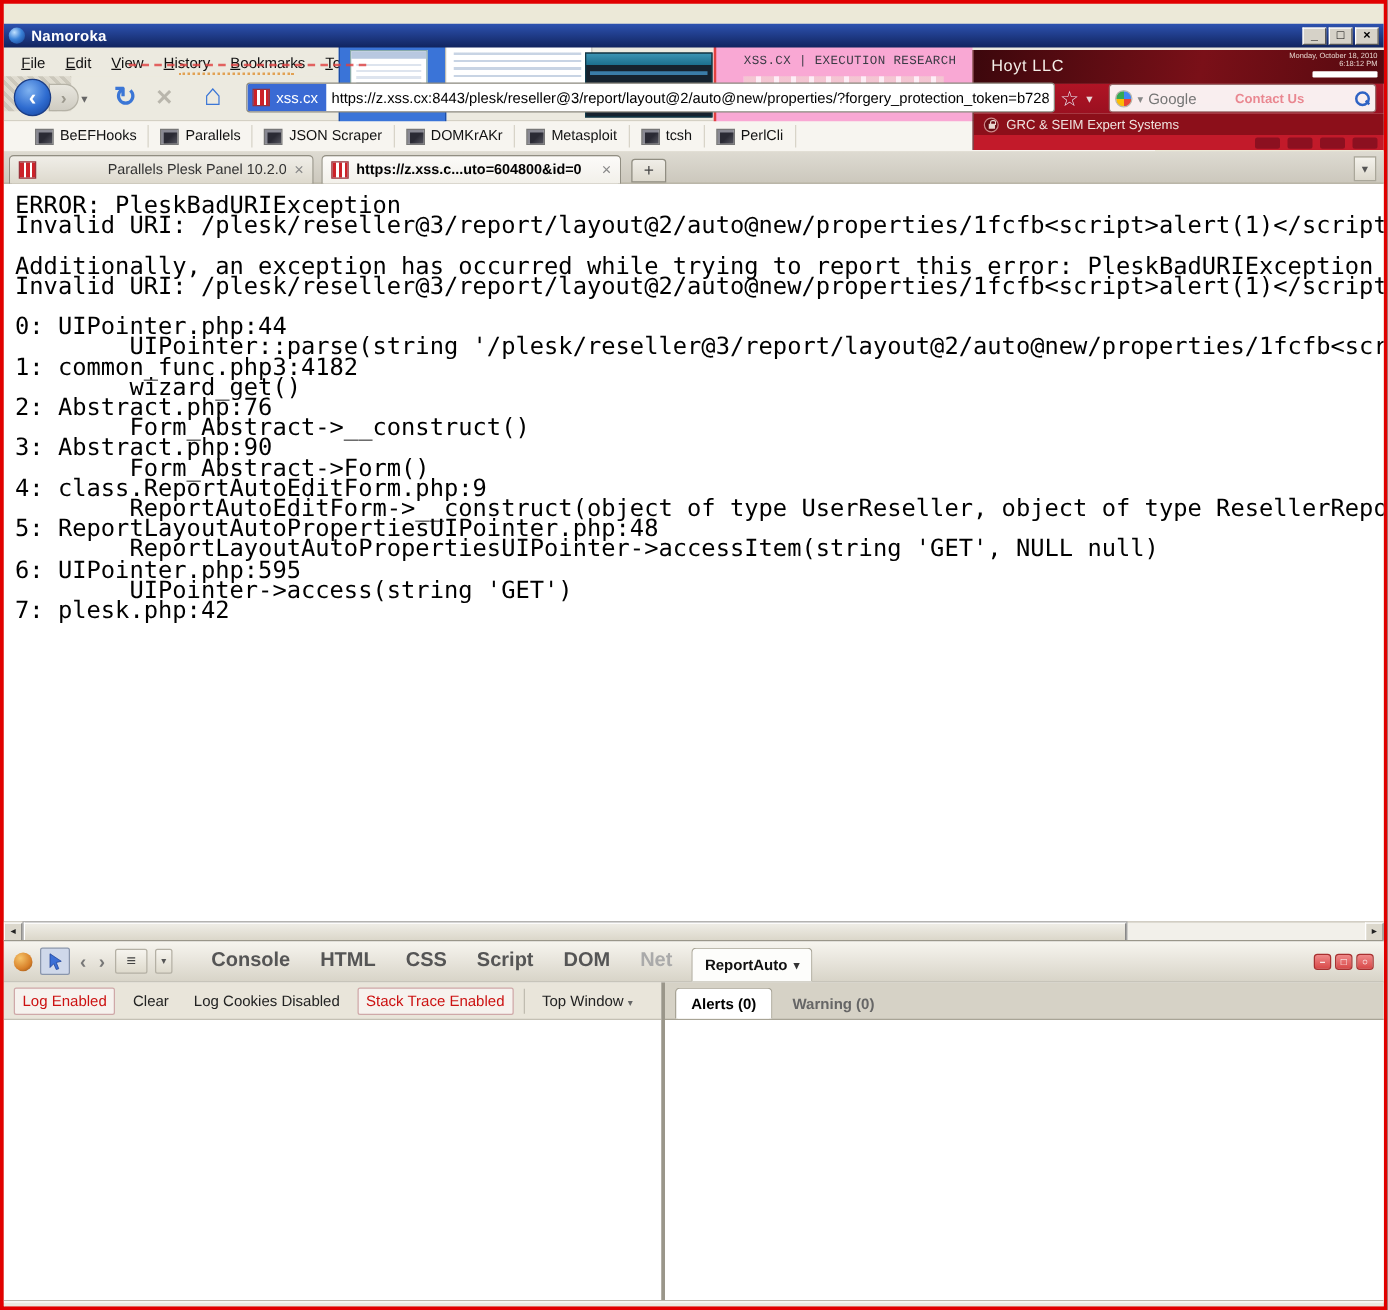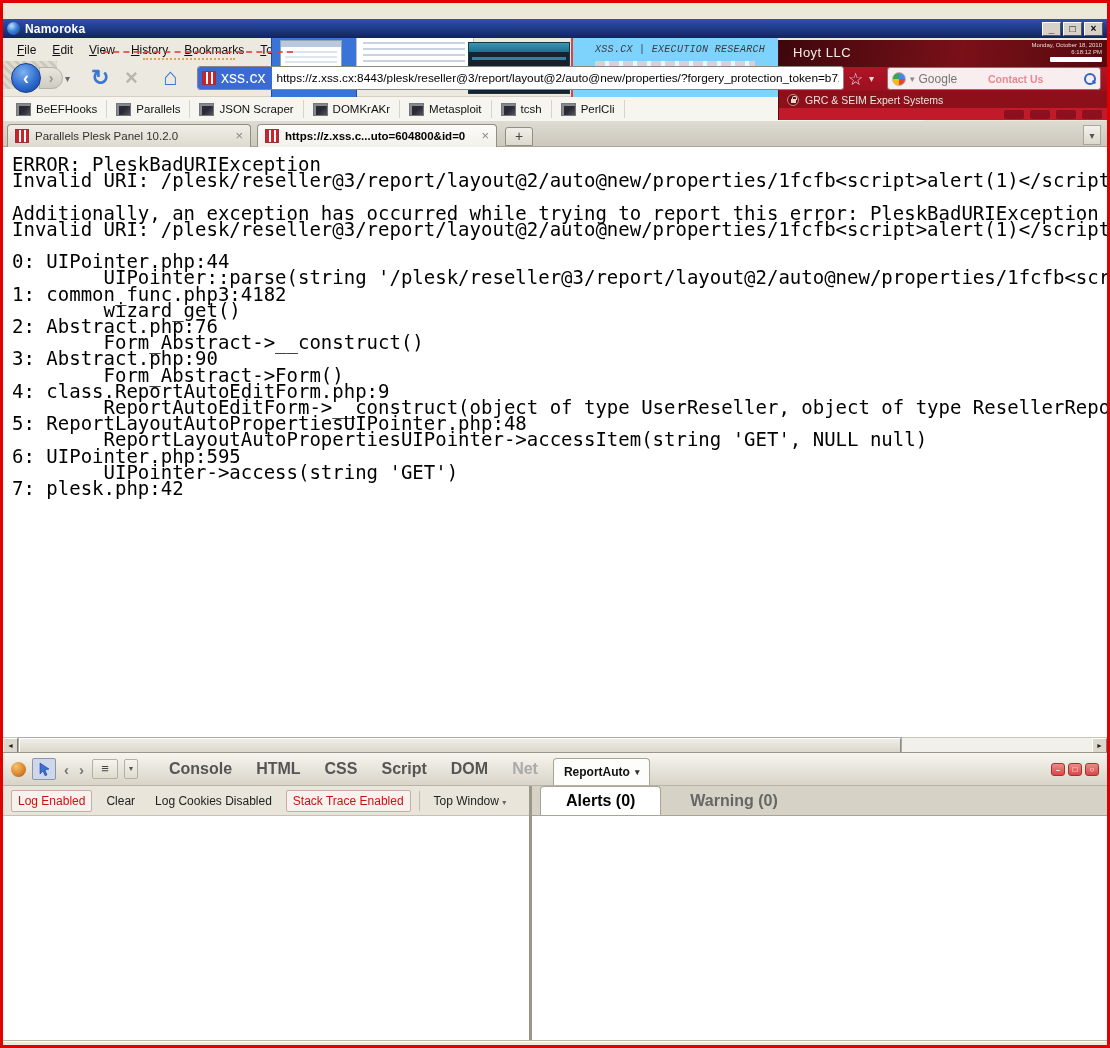--- a/index.html
+++ b/index.html
@@ -48,21 +48,21 @@
     background:repeating-linear-gradient(45deg,#dcd8cc 0 3px,#c3bfb2 3px 6px); opacity:.8;}
 
   
   .urlbar { left:194px; top:47px; width:647px; height:24px; background:#fff;
     border:1px solid #8a887e; border-radius:3px; display:flex; align-items:center;
     z-index:7; overflow:hidden; }
   .identity { height:100%; background:#3a6ad4; display:flex; align-items:center;
     padding:0 7px 0 4px; gap:5px; }
   .favicon { width:14px; height:14px; border:1px solid #99313a; background:
     repeating-linear-gradient(90deg,#cc2229 0 3px,#fff 3px 5px); }
-  .identity-label { color:#fff; font-size:16px;text-align:center; }
+  .identity-label { color:#fff; font-size:12px;text-align:center; }
   .url-input { flex:1; border:none; outline:none; font-size:11.8px; color:#000;
     font-family:"Liberation Sans",sans-serif; padding:0 4px; background:transparent; }
   .star-float { left:845px; top:50px; z-index:7; color:#f0e8e8; font-size:17px;
     text-shadow:0 0 1px #803; }
   .star-caret { left:866px; top:54px; z-index:7; color:#e8d8d8; font-size:10px; }
 
   
   .searchbox { left:884px; top:48px; width:214px; height:23px;
     background:rgba(255,255,255,.93); border:1px solid #9a6a6a; border-radius:3px;
     display:flex; align-items:center; padding:0 4px; gap:4px; z-index:7; }
@@ -75,35 +75,35 @@
   .ghost-contact { position:absolute; left:100px; top:5px; color:#d34; opacity:.55;
     font-size:10.5px; font-weight:bold; }
   .magnifier { width:13px; height:13px; position:relative; flex:none;}
   .magnifier::before { content:""; position:absolute; left:1px; top:1px; width:8px; height:8px;
     border:2px solid #2f63c4; border-radius:50%; }
   .magnifier::after { content:""; position:absolute; left:9px; top:9px; width:4px; height:2px;
     background:#2f63c4; transform:rotate(45deg); }
 
   
   .bookbar { left:0; top:78px; width:921px; height:24px; background:#f7f5f0;
-    display:flex; align-items:center; padding-left:4px; z-index:5; }
+    display:flex; align-items:center; padding-left:16px; z-index:5; }
   .bm-item { display:flex; align-items:center; gap:5px; padding:0 9px;
     border-right:1px solid #d8d4c8; height:18px; }
   .bm-icon { width:15px; height:13px; flex:none;
     background:linear-gradient(135deg,#2a2a34 55%,#55555f 100%);
     box-shadow:inset 2px 2px 0 rgba(230,230,240,.5); border:1px solid #777; }
   .bm-label { font-size:11.5px; color:#111; white-space:nowrap; }
 
   
   .tabstrip { left:0; top:102px; width:100%; height:26px;
     background:linear-gradient(#dedbd2,#ccc8bd); border-bottom:1px solid #a8a496;
     z-index:6; }
   .tab { position:absolute; top:3px; height:23px; border:1px solid #918e82; border-bottom:none;
     border-radius:4px 4px 0 0; display:flex; align-items:center; gap:6px; padding:0 7px; }
-  .tab.inactive { background:linear-gradient(#f0eee8,#ddd9cd); }
+  .tab.inactive { background:linear-gradient(#f0eee8,#ddd9cd);text-align:right; }
   .tab.active { background:linear-gradient(#fcfbf9,#f2f0ea); }
   .tab-title { font-size:11.5px; color:#333; white-space:nowrap; overflow:hidden; flex:1;}
   .tab.active .tab-title { font-weight:bold; color:#000; }
   .tab-close { color:#888; font-size:13px; line-height:10px; }
   .newtab-btn { position:absolute; left:502px; top:6px; width:28px; height:19px;
     border:1px solid #918e82; border-radius:3px 3px 0 0;
     background:linear-gradient(#f0eee8,#ddd9cd); text-align:center;
     font-size:14px; color:#444; line-height:17px; }
   .alltabs-btn { position:absolute; right:6px; top:4px; width:18px; height:20px;
     border:1px solid #aaa79a; background:linear-gradient(#f4f2ec,#dcd8cc);
@@ -122,22 +122,22 @@
   .frag-doc { left:353px; top:17px; width:118px; height:34px; background:#fff;
     border:1px solid #c2bfb4; }
   .frag-doc::before { content:""; position:absolute; left:6px; top:5px; right:8px; height:22px;
     background:repeating-linear-gradient(180deg,#c8d4e4 0 2px,#fff 2px 6px); }
   .frag-teal { left:465px; top:23px; width:102px; height:52px; background:#16222e;
     border:1px solid #0e3a4a; }
   .frag-teal::before { content:""; position:absolute; left:0; top:0; right:0; height:9px;
     background:linear-gradient(#3c93b2,#1c6f8e); }
   .frag-teal::after { content:""; position:absolute; left:3px; top:14px; right:3px; height:30px;
     background:repeating-linear-gradient(180deg,#3a7ca8 0 3px,#16222e 3px 10px); }
-  .frag-research { left:568px; top:18px; width:207px; height:82px; background:#7dd3fc;
-    border-left:2px solid #e14040;font-style:italic; }
+  .frag-research { left:568px; top:18px; width:207px; height:82px; background:#f9a8d4;
+    border-left:2px solid #e14040; }
   .research-text { position:absolute; left:22px; top:7px; font-family:"Liberation Mono",monospace;
     font-size:10px; color:#3a3a44; white-space:nowrap; letter-spacing:.3px;}
   .research-ghost { position:absolute; left:22px; top:24px; width:160px; height:7px;
     background:repeating-linear-gradient(90deg,#f3cdd2 0 10px,#fff 10px 14px); opacity:.8; }
   .menubar-artifact { left:100px; top:32px; width:190px; height:0;
     border-top:2px dashed #e04040; z-index:5; opacity:.8; }
   .menubar-artifact2 { left:140px; top:39px; width:92px; height:0;
     border-top:2px dotted #e09030; z-index:5; opacity:.8; }
 
   
@@ -212,21 +212,21 @@
   .dt-row2 { position:absolute; left:0; top:34px; width:526px; height:30px;
     background:#e9e5da; border-bottom:1px solid #c4c0b4; display:flex; align-items:center;
     gap:8px; padding:0 8px; }
   .dt-btn { font-size:12px; color:#222; padding:3px 6px; white-space:nowrap; }
   .dt-btn.red { color:#cc1111; border:1px solid #cfa8a8; background:#f6f2ee; border-radius:2px;}
   .dt-sep { width:1px; height:20px; background:#c0bcb0; }
   .dt-left-panel { position:absolute; left:0; top:64px; width:526px; height:225px; background:#fff; }
   .dt-divider { position:absolute; left:526px; top:34px; width:3px; height:255px; background:#9a968a; }
   .dt-right { position:absolute; left:529px; top:34px; right:0; height:30px; background:#d6d2c6;
     border-bottom:1px solid #a8a496; display:flex; align-items:flex-end; padding-left:8px; gap:4px;}
-  .dt-rtab { font-size:16px; font-weight:bold; padding:5px 25px; border-radius:4px 4px 0 0; }
+  .dt-rtab { font-size:12px; font-weight:bold; padding:5px 12px; border-radius:4px 4px 0 0; }
   .dt-rtab.active { background:#fff; border:1px solid #a8a496; border-bottom:none; color:#000; }
   .dt-rtab.idle { color:#666; }
   .dt-right-panel { position:absolute; left:529px; top:64px; right:0; height:225px; background:#fff; }
 
   
   .statusbar { left:0; top:1022px; width:100%; height:23px; background:#eceae0;
     border-top:1px solid #fff; box-shadow:0 -1px 0 #b8b4a8; display:flex; align-items:center;
     padding:0 6px; z-index:3; }
   .status-text { font-size:11.5px; color:#222; flex:1; }
   .status-right { display:flex; align-items:center; gap:8px; }

